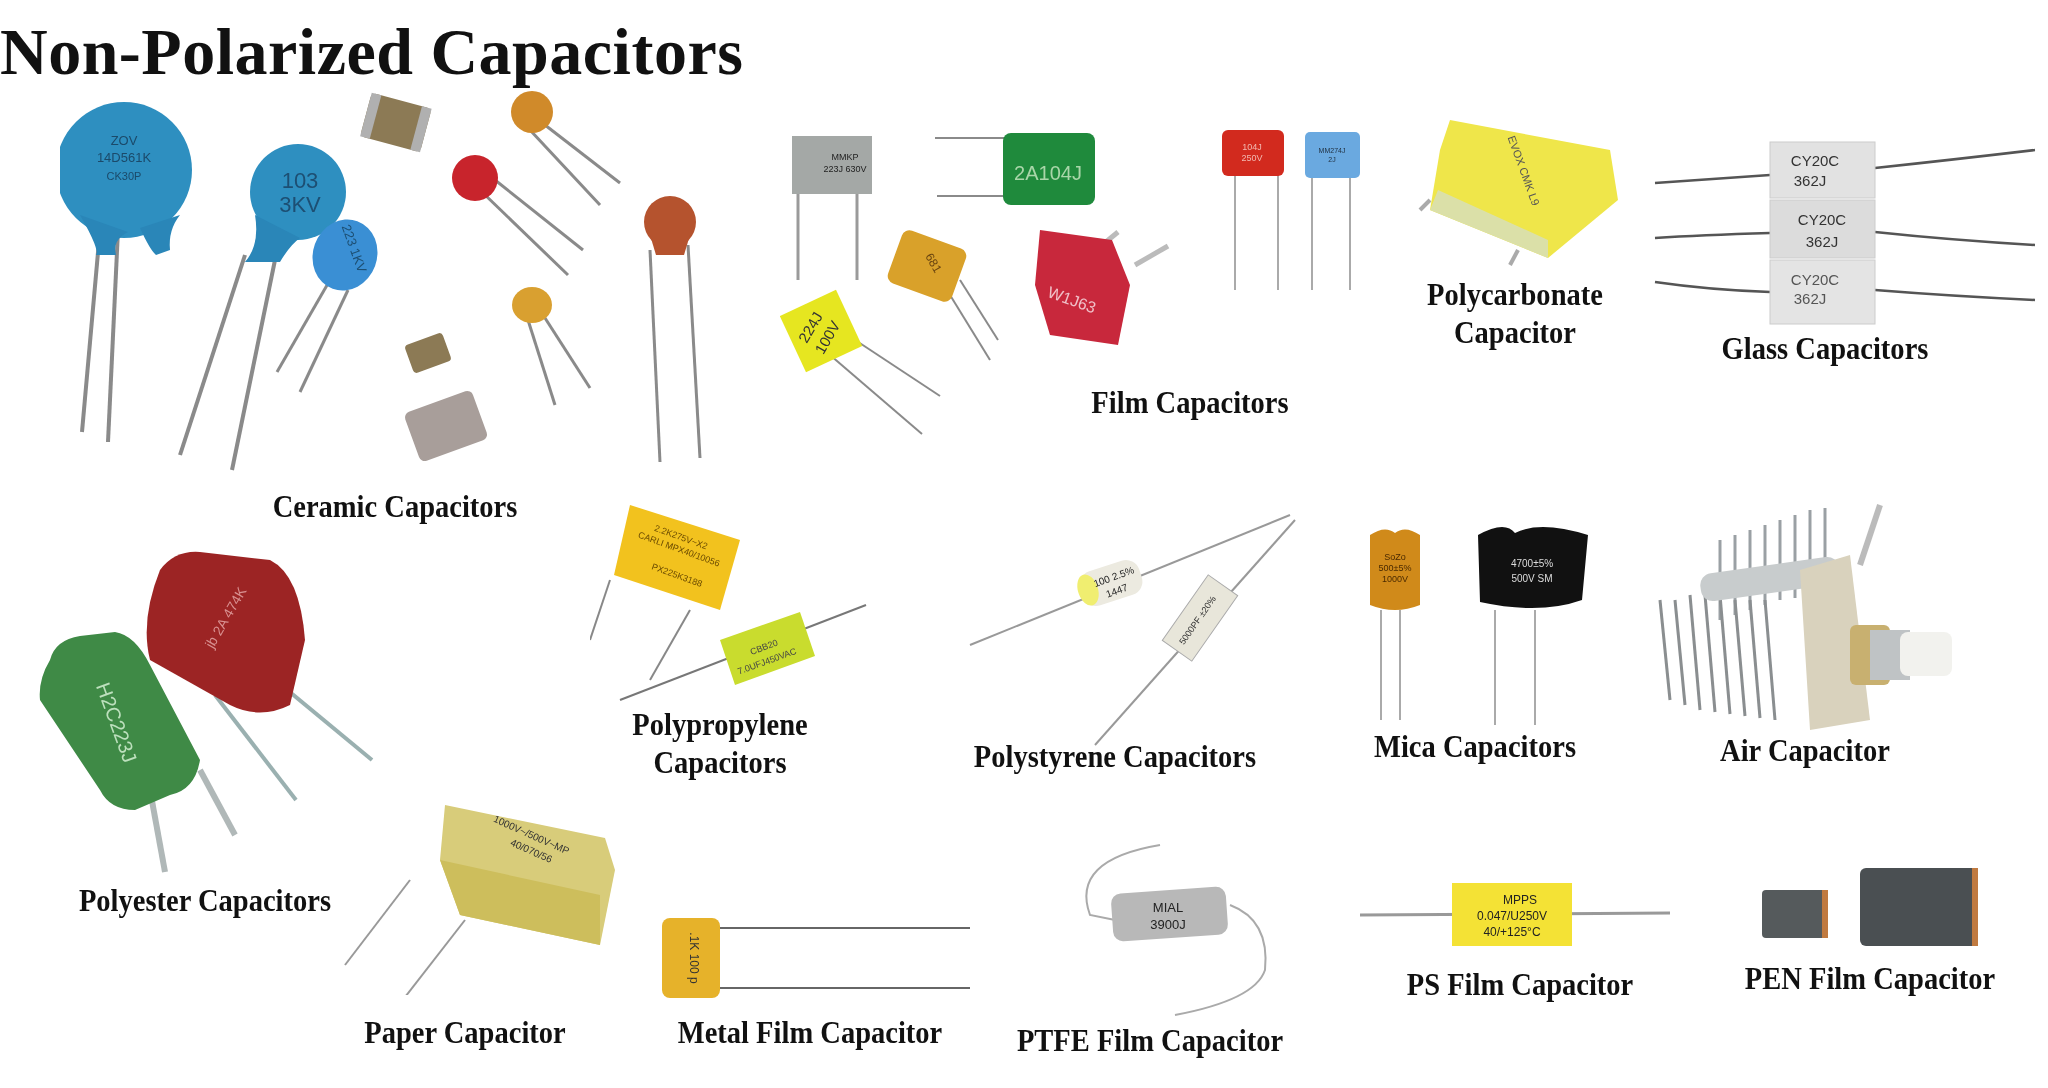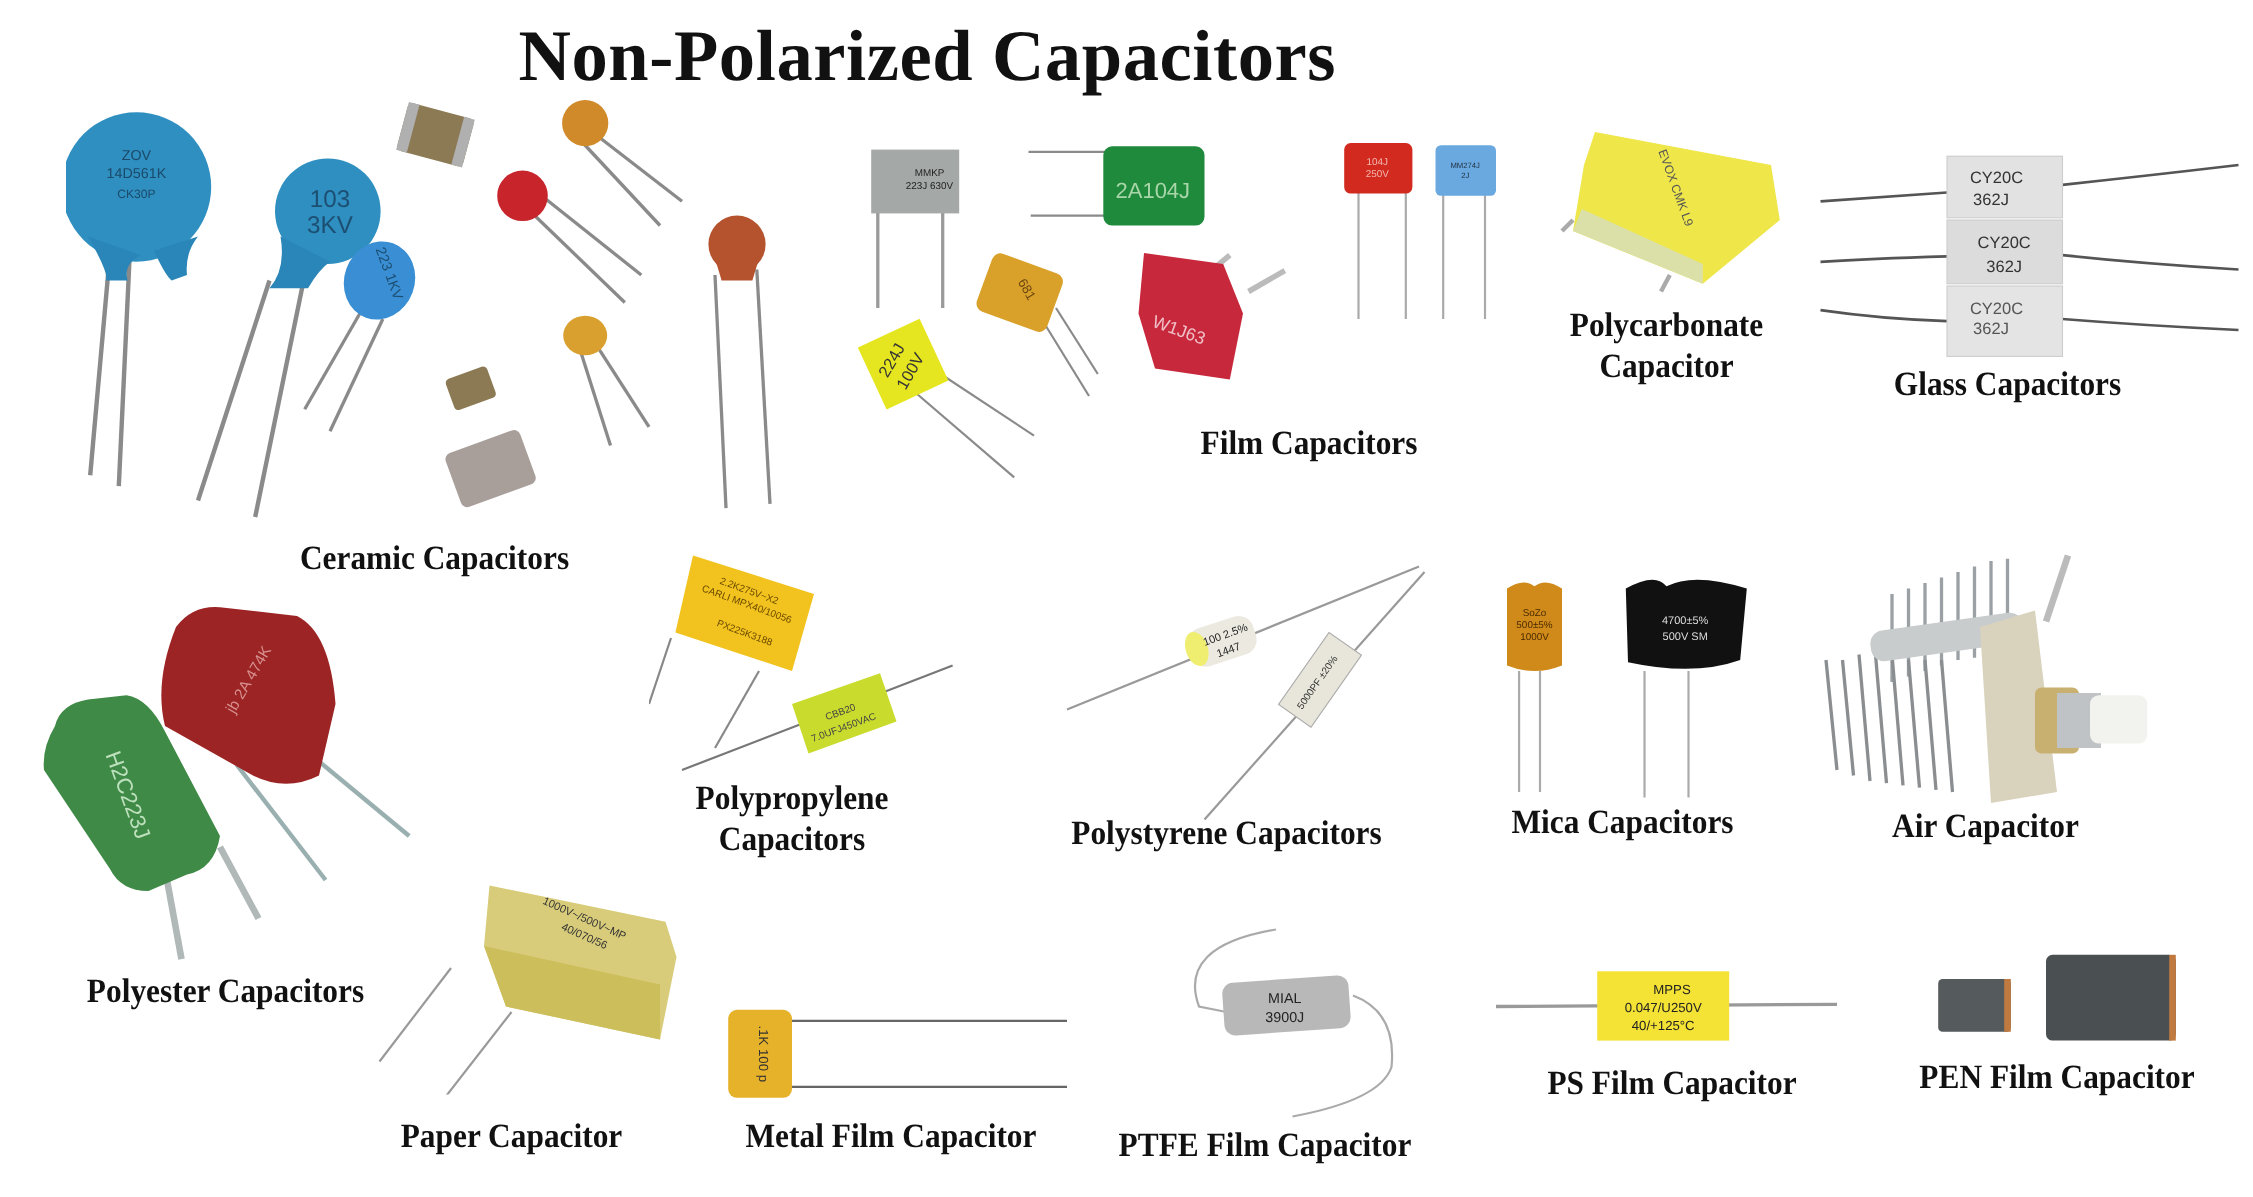--- a/index.html
+++ b/index.html
@@ -1,17 +1,17 @@
 <!DOCTYPE html>
 <html><head>
 <meta charset="utf-8">
 <style>
   html,body{margin:0;padding:0;background:#ffffff;}
   body{width:2048px;height:1088px;position:relative;overflow:hidden;font-family:"Liberation Serif","DejaVu Serif",serif;}
-  .title{position:absolute;left:0;width:1686px;top:14px;text-align:center;font-size:66px;font-weight:bold;color:#111;letter-spacing:0.5px;}
+  .title{position:absolute;left:0;width:1686px;top:14px;text-align:left;font-size:66px;font-weight:bold;color:#111;letter-spacing:0.5px;}
   .label{position:absolute;font-family:"Liberation Serif","DejaVu Serif",serif;font-weight:bold;font-size:31px;color:#111;text-align:center;line-height:38px;white-space:nowrap;transform:scaleX(0.92);transform-origin:center;}
   .comp{position:absolute;}
   svg text{font-family:"Liberation Sans","DejaVu Sans",sans-serif;}
 </style>
 </head>
 <body>
 
 <div class="title">Non-Polarized Capacitors</div>
 
 <svg class="comp" style="left:60px;top:80px" width="660" height="400" viewBox="60 80 660 400">

